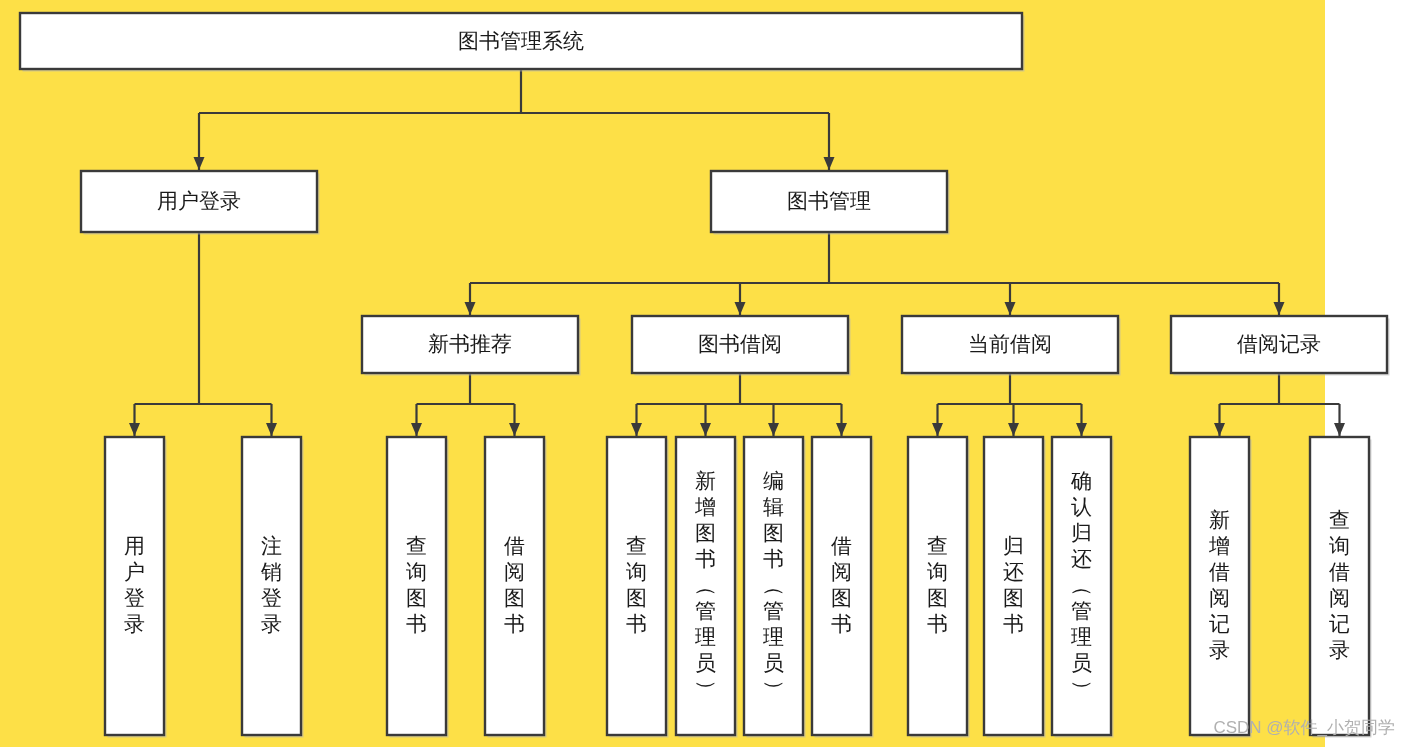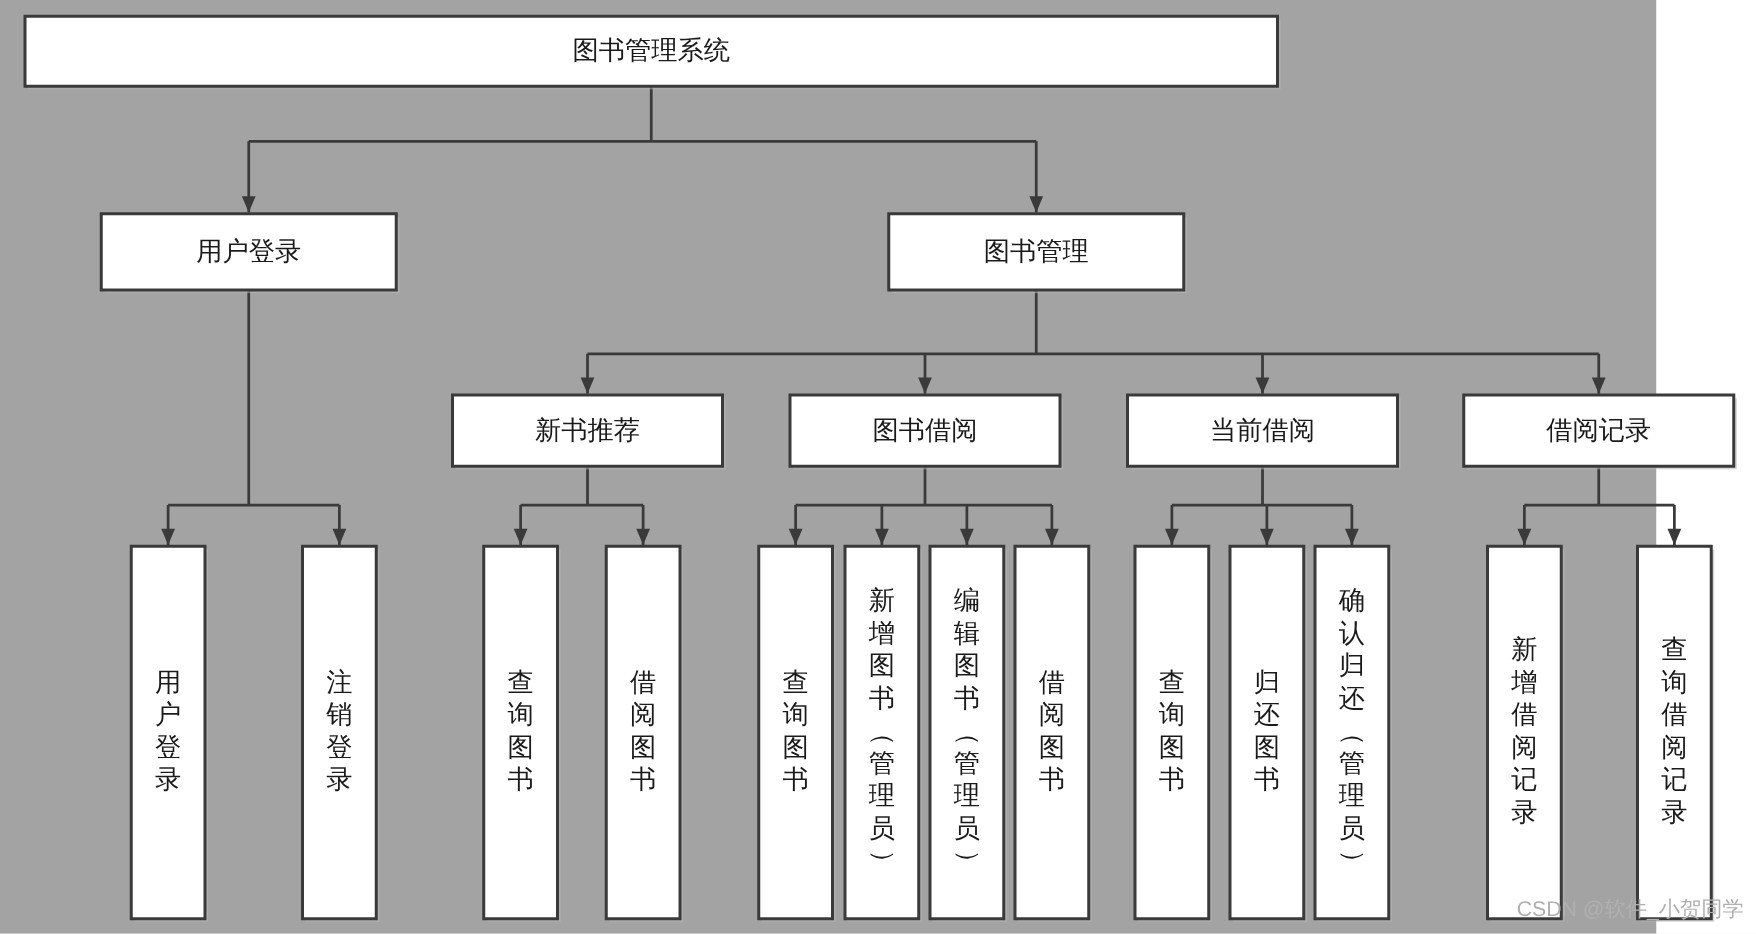--- a/index.html
+++ b/index.html
@@ -11,21 +11,21 @@
   body {
     width: 1405px;
     height: 747px;
     font-family: "Liberation Sans", "DejaVu Sans", sans-serif;
     overflow: hidden;
   }
   #diagram-root {
     position: relative;
     width: 1325px;
     height: 747px;
-    background: #a3a3a3;
+    background: #fde047;
   }
   svg.diagram-canvas {
     position: absolute;
     left: 0;
     top: 0;
     width: 1405px;
     height: 747px;
     display: block;
   }
   .node-box {

